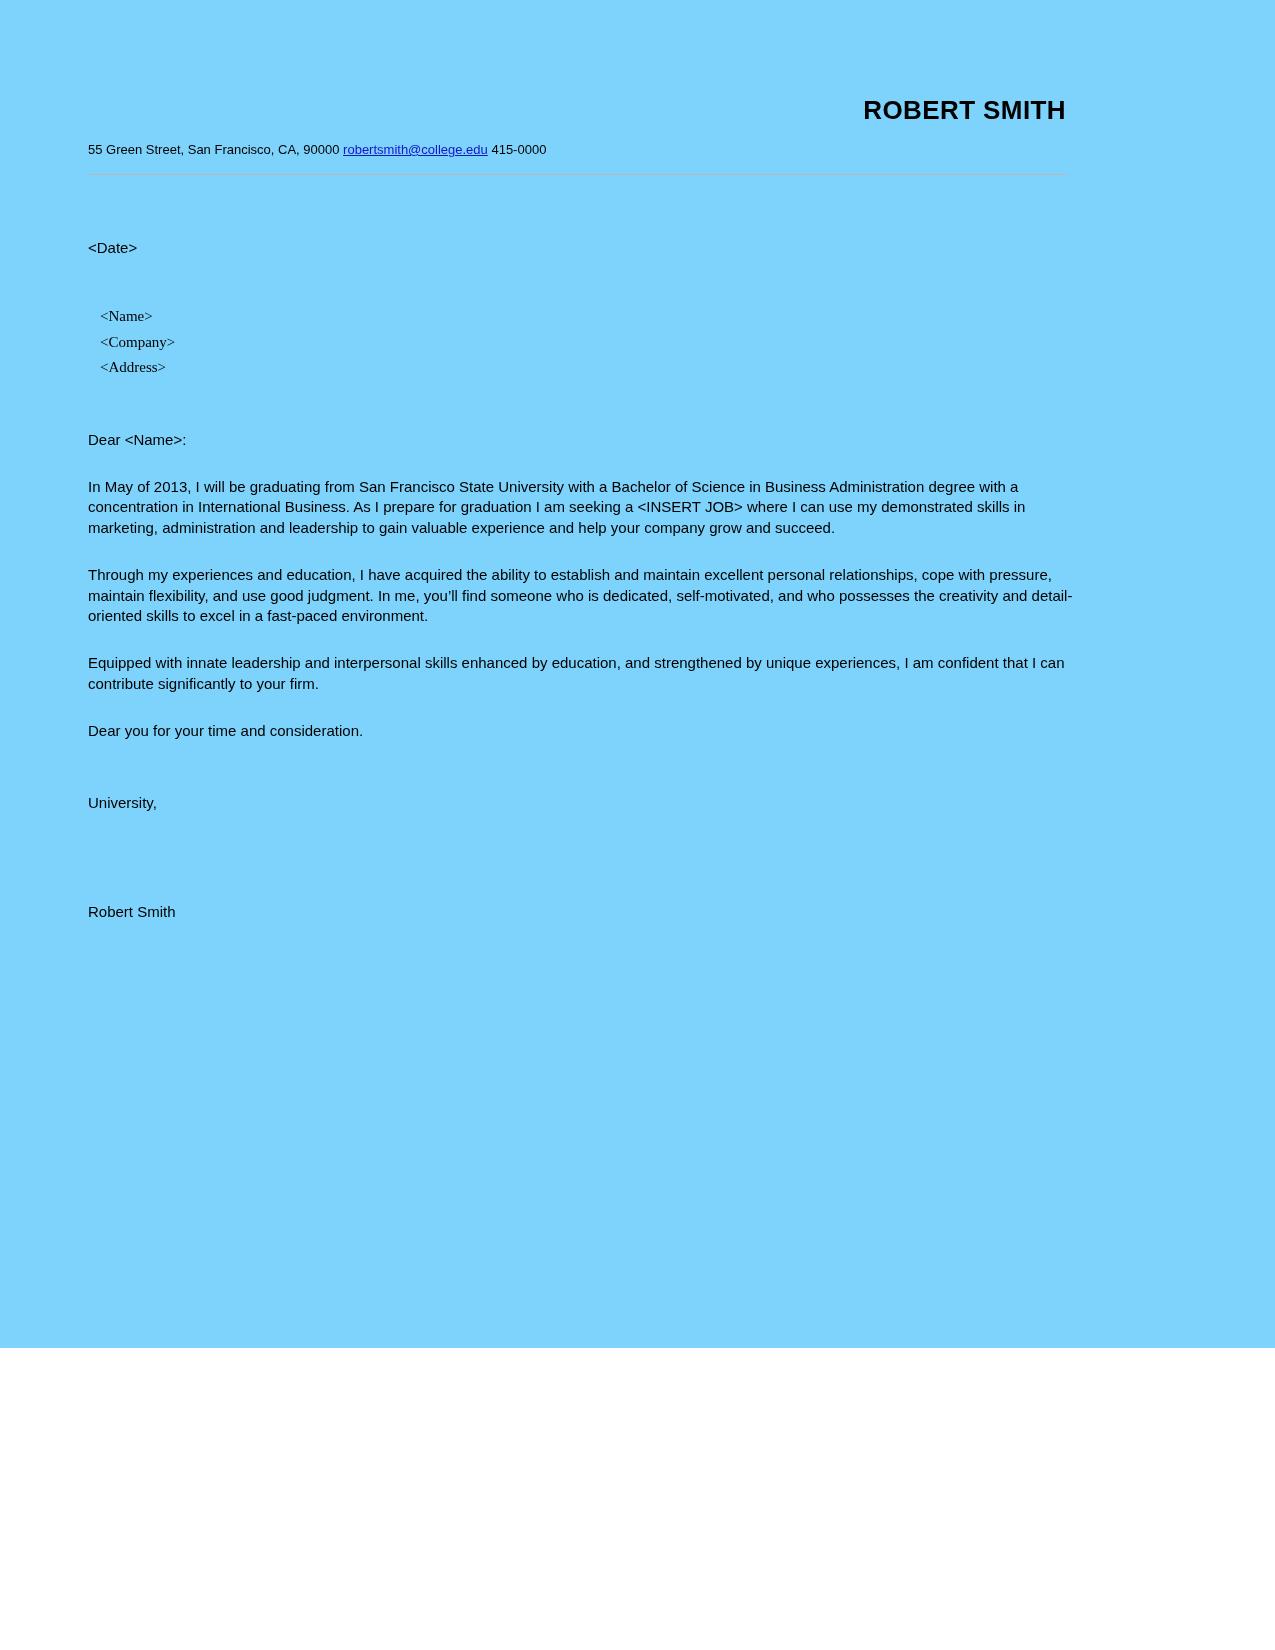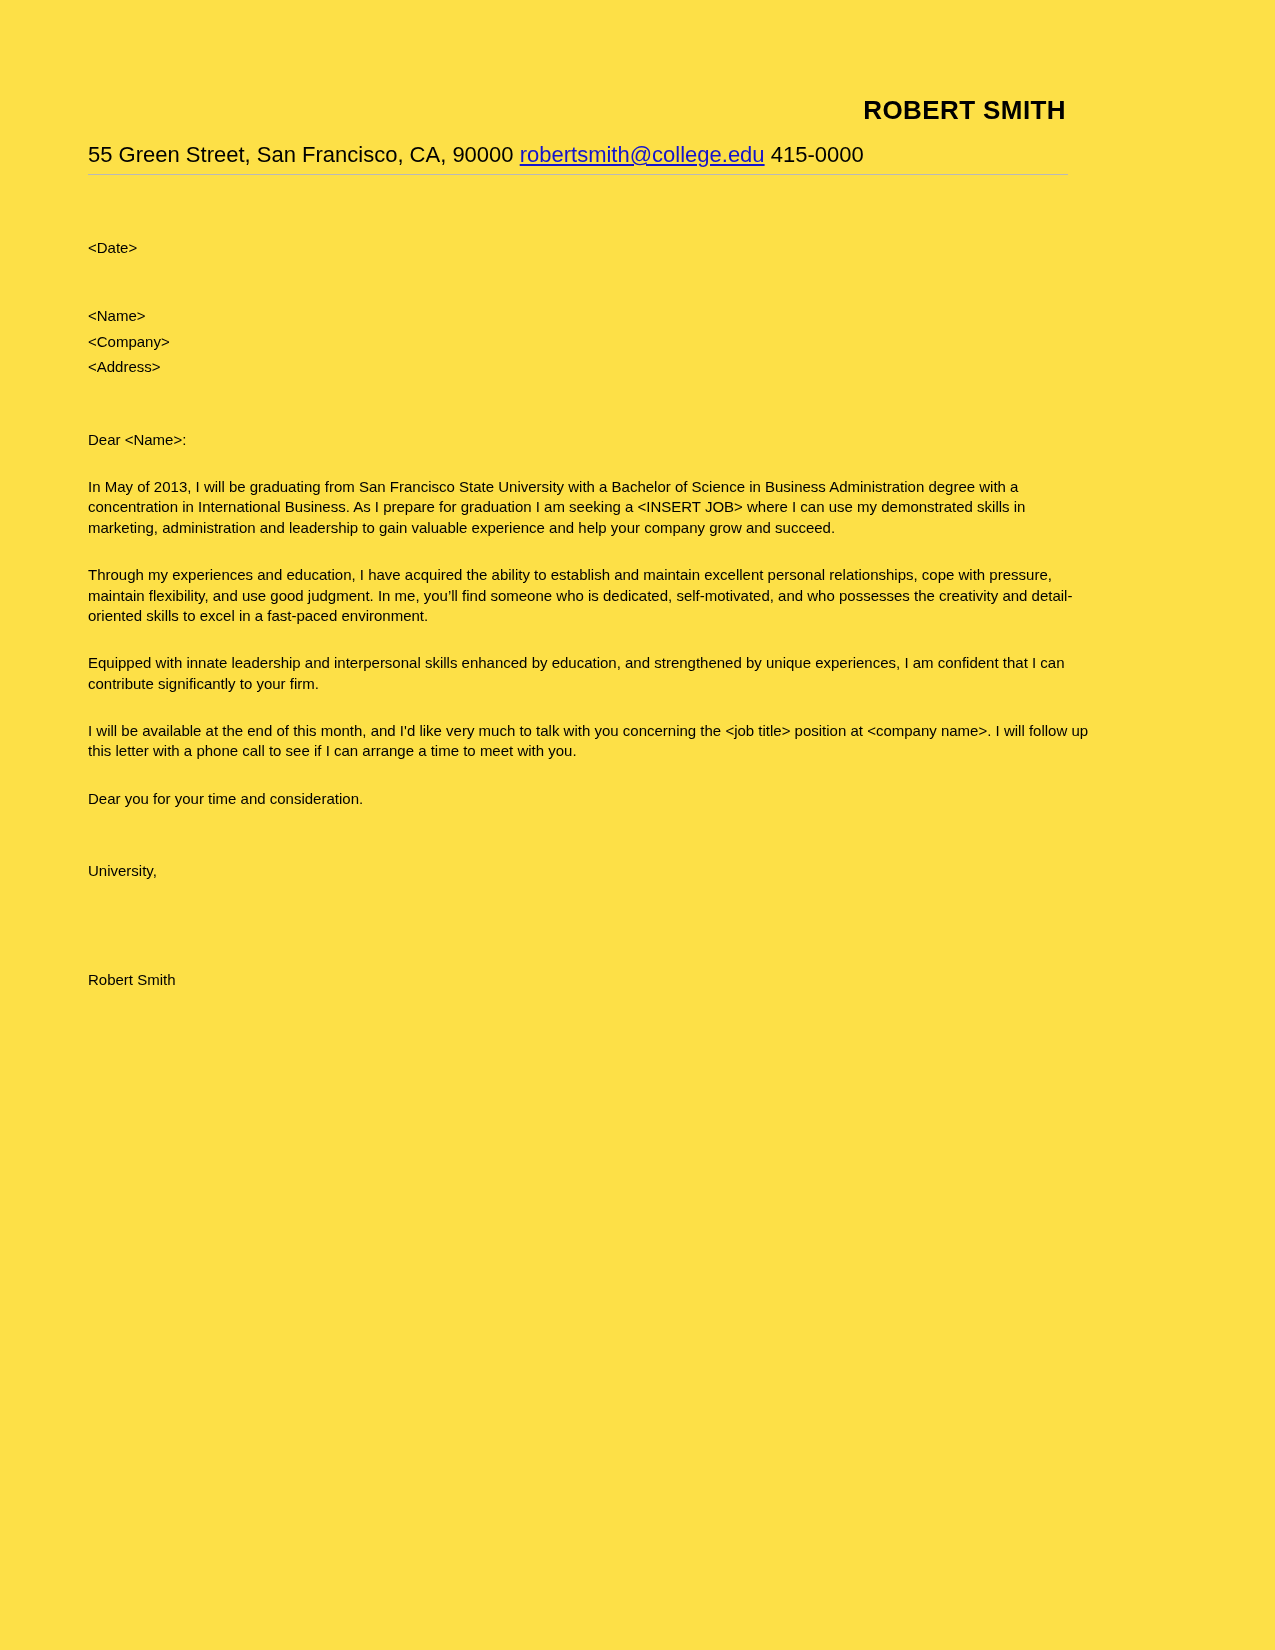--- a/index.html
+++ b/index.html
@@ -12,22 +12,22 @@
     width: 1275px;
     height: 1650px;
     font-family: "Liberation Sans", sans-serif;
     color: #000000;
     -webkit-font-smoothing: antialiased;
   }
 
   .page {
     position: relative;
     width: 1275px;
-    height: 1650px;
-    background: #fde047;
+    height: 1348px;
+    background: #7dd3fc;
     box-sizing: border-box;
   }
 
   
   .letterhead {
     position: absolute;
     left: 88px;
     top: 96px;
     width: 980px;
   }
@@ -37,21 +37,21 @@
     font-size: 26px;
     font-weight: bold;
     letter-spacing: 0.4px;
     line-height: 1.15;
     margin: 0;
     padding-right: 2px;
   }
 
   .contact-line {
     margin: 16px 0 0 0;
-    font-size: 22px;
+    font-size: 13px;
     line-height: 1.2;
     white-space: nowrap;
   }
 
   .contact-email {
     color: #1414cc;
     text-decoration: underline;
   }
 
   .rule {
@@ -73,21 +73,22 @@
     width: 1010px;
     font-size: 15px;
     line-height: 1.36;
   }
 
   .block-date {
     margin: 0 0 48px 0;
   }
 
   .recipient-block {
-    margin: 0 0 52px 0;
+    margin: 0 0 52px 12px;
+    font-family: Liberation Serif, serif;
   }
   .recipient-block div {
     margin: 0 0 5px 0;
   }
   .recipient-block div:last-child {
     margin-bottom: 0;
   }
 
   .salutation {
     margin: 12px 0 27px 0;
@@ -127,21 +128,20 @@
       <div>&lt;Name&gt;</div>
       <div>&lt;Company&gt;</div>
       <div>&lt;Address&gt;</div>
     </div>
 
     <div class="salutation">Dear &lt;Name&gt;:</div>
 
     <p class="para">In May of 2013, I will be graduating from San Francisco State University with a Bachelor of Science in Business Administration degree with a concentration in International Business.  As I prepare for graduation I am seeking a &lt;INSERT JOB&gt; where I can use my demonstrated skills in marketing, administration and leadership to gain valuable experience and help your company grow and succeed.</p>
     <p class="para">Through my experiences and education, I have acquired the ability to establish and maintain excellent personal relationships, cope with pressure, maintain flexibility, and use good judgment. In me, you’ll find someone who is dedicated, self-motivated, and who possesses the creativity and detail-oriented skills to excel in a fast-paced environment.</p>
     <p class="para">Equipped with innate leadership and interpersonal skills enhanced by education, and strengthened by unique experiences, I am confident that I can contribute significantly to your firm.</p>
-    <p class="para">I will be available at the end of this month, and I'd like very much to talk with you concerning the &lt;job title&gt; position at &lt;company name&gt;.  I will follow up this letter with a phone call to see if I can arrange a time to meet with you.</p>
     <p class="para">Dear you for your time and consideration.</p>
 
     <div class="closing">University,</div>
 
     <div class="signature-name">Robert Smith</div>
   </div>
 
 </div>
 
 </body></html>

